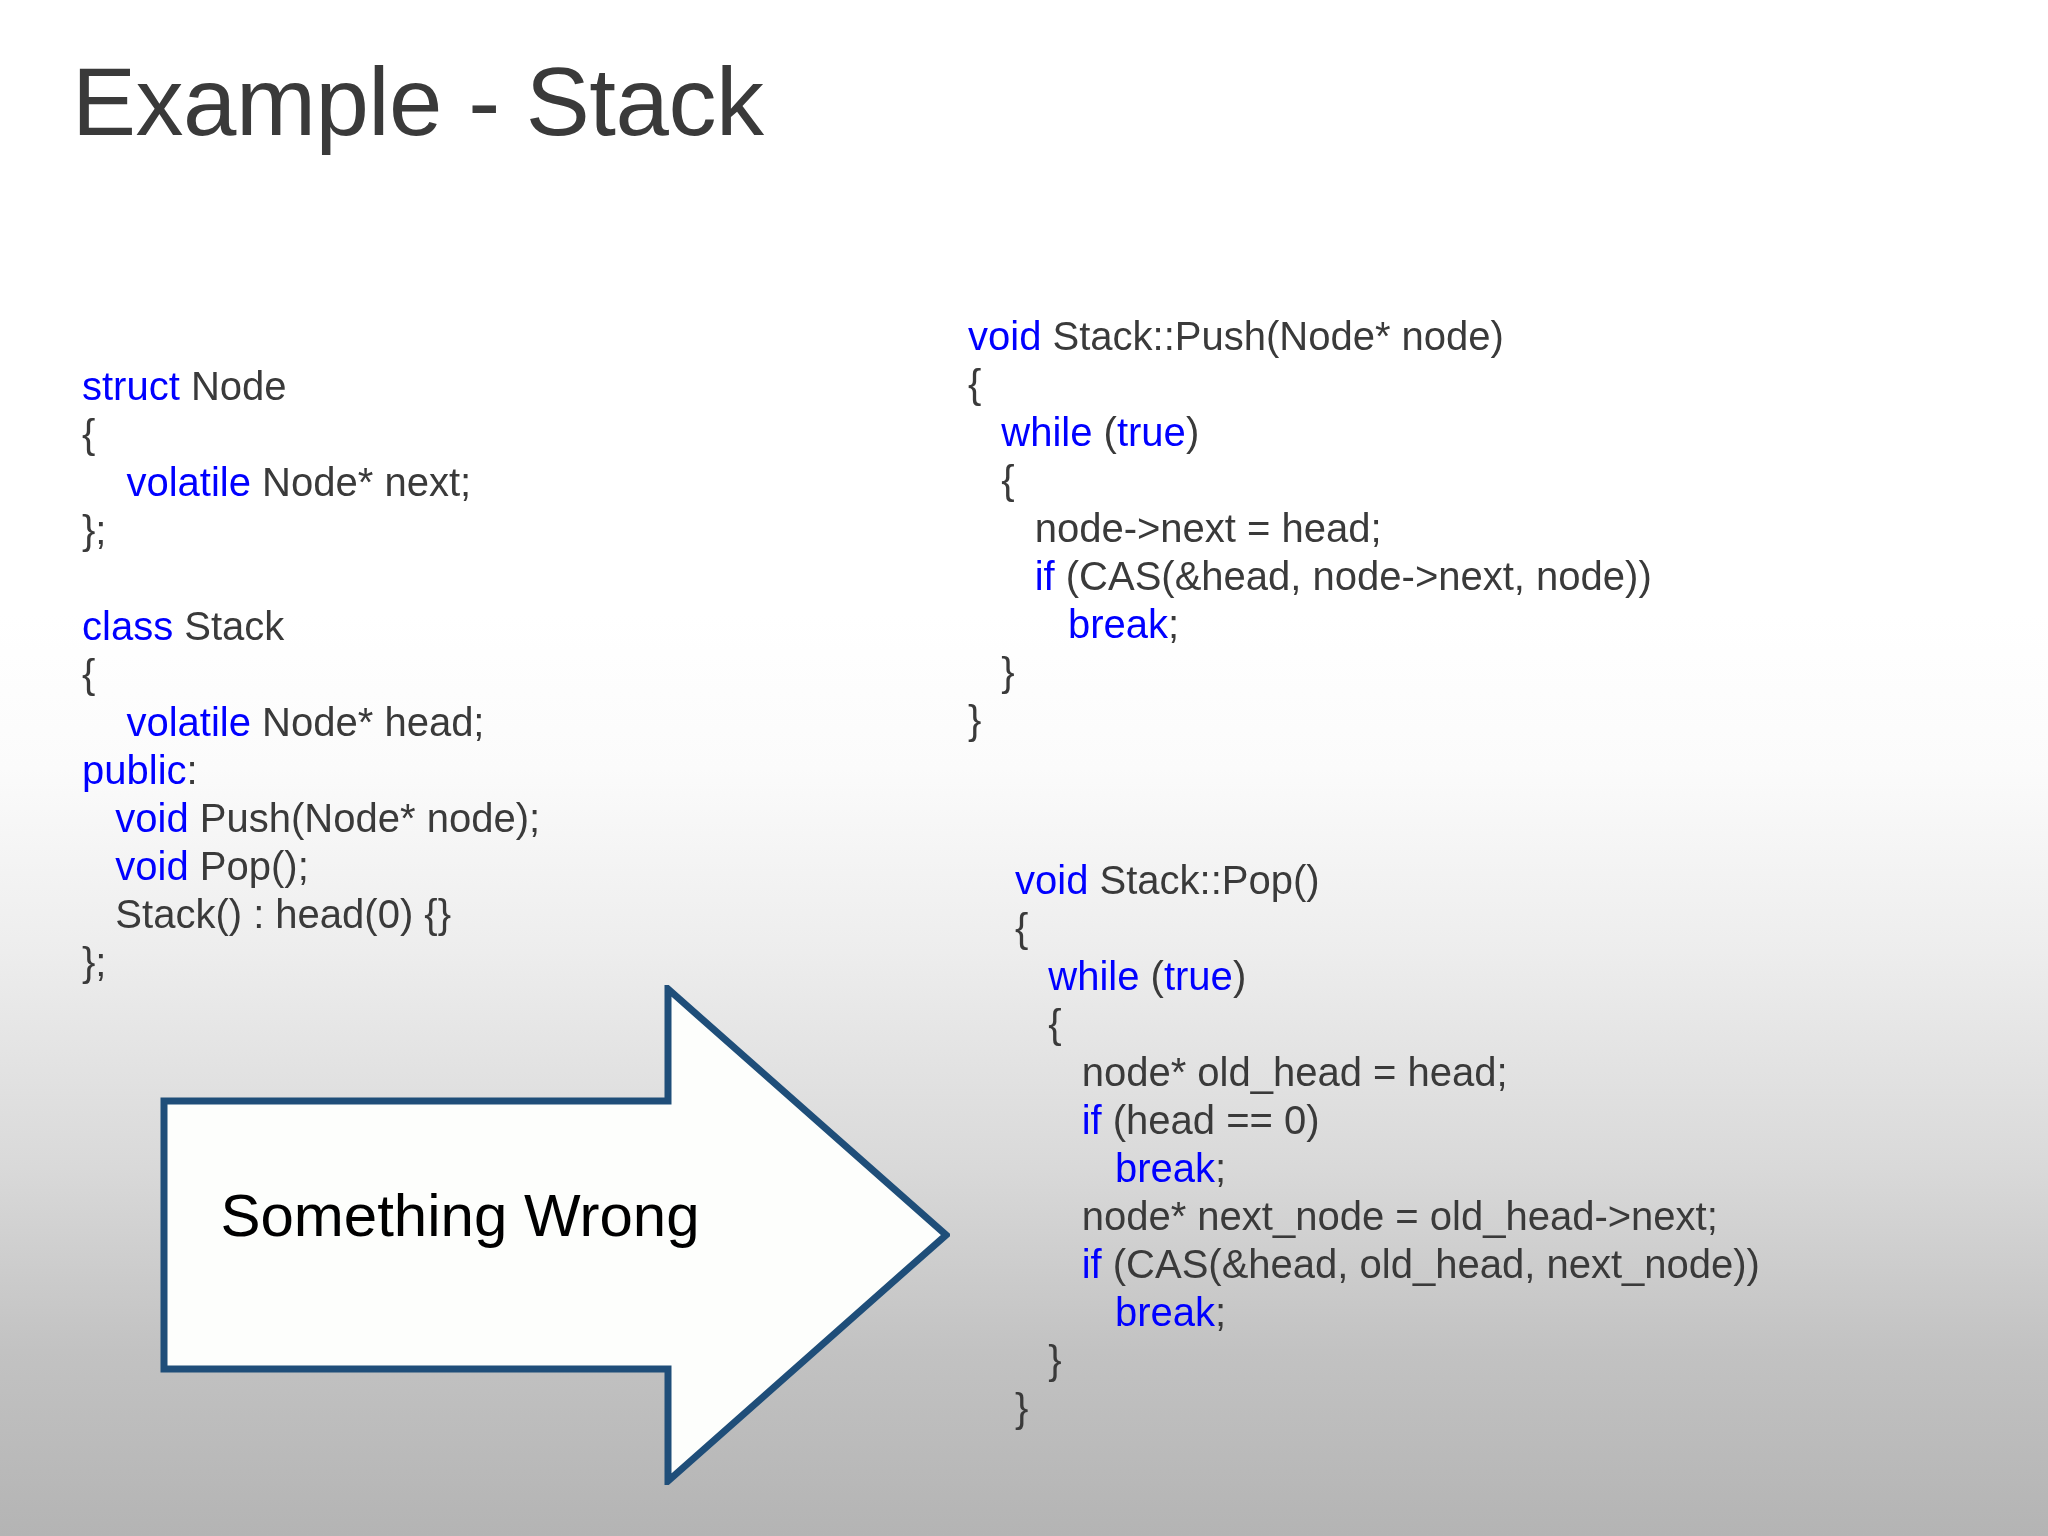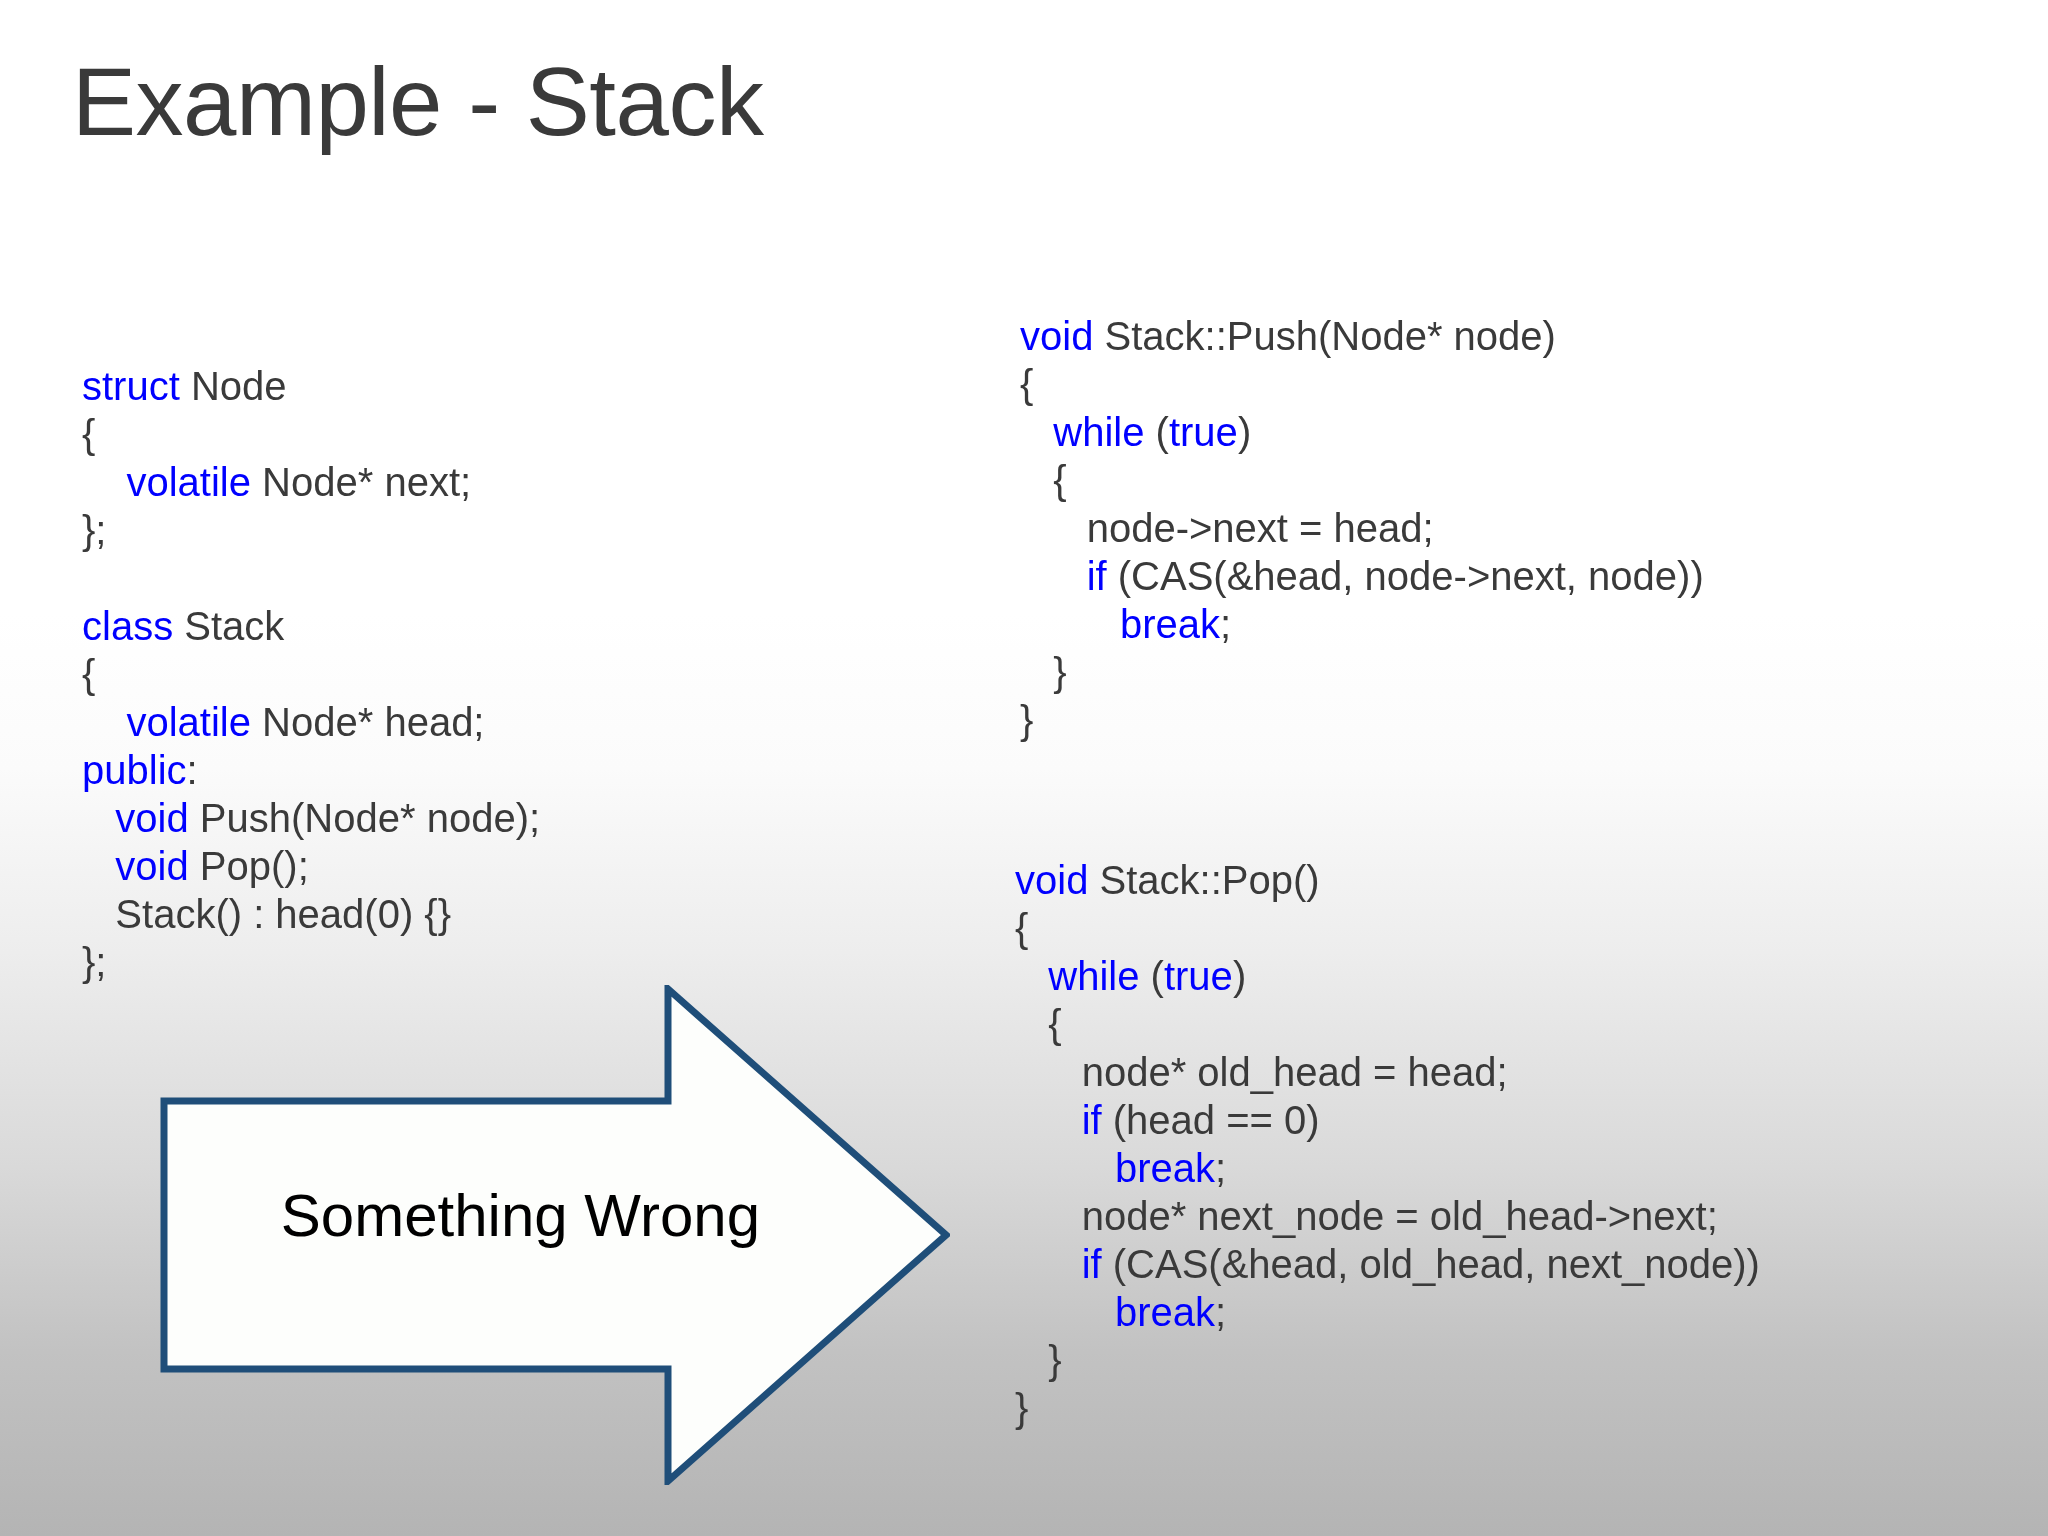--- a/index.html
+++ b/index.html
@@ -49,21 +49,21 @@
     line-height: 48px;
     color: #3a3a3a;
     white-space: pre;
   }
   .code-left {
     left: 82px;
     top: 330px;
     margin-top: 32px;
   }
   .code-push {
-    left: 1020px;
+    left: 968px;
     top: 312px;
   }
   .code-pop {
     left: 1015px;
     top: 856px;
   }
   .code-line {
     white-space: pre;
     min-height: 48px;
   }
@@ -85,21 +85,21 @@
   .arrow-svg {
     display: block;
     width: 790px;
     height: 500px;
   }
   .arrow-label {
     position: absolute;
     left: 0px;
     top: 196px;
     width: 600px;
-    text-align: right;
+    text-align: center;
     font-size: 60px;
     color: #000000;
     white-space: nowrap;
     pointer-events: none;
   }
 </style>
 </head>
 <body>
 
 <div class="slide">

